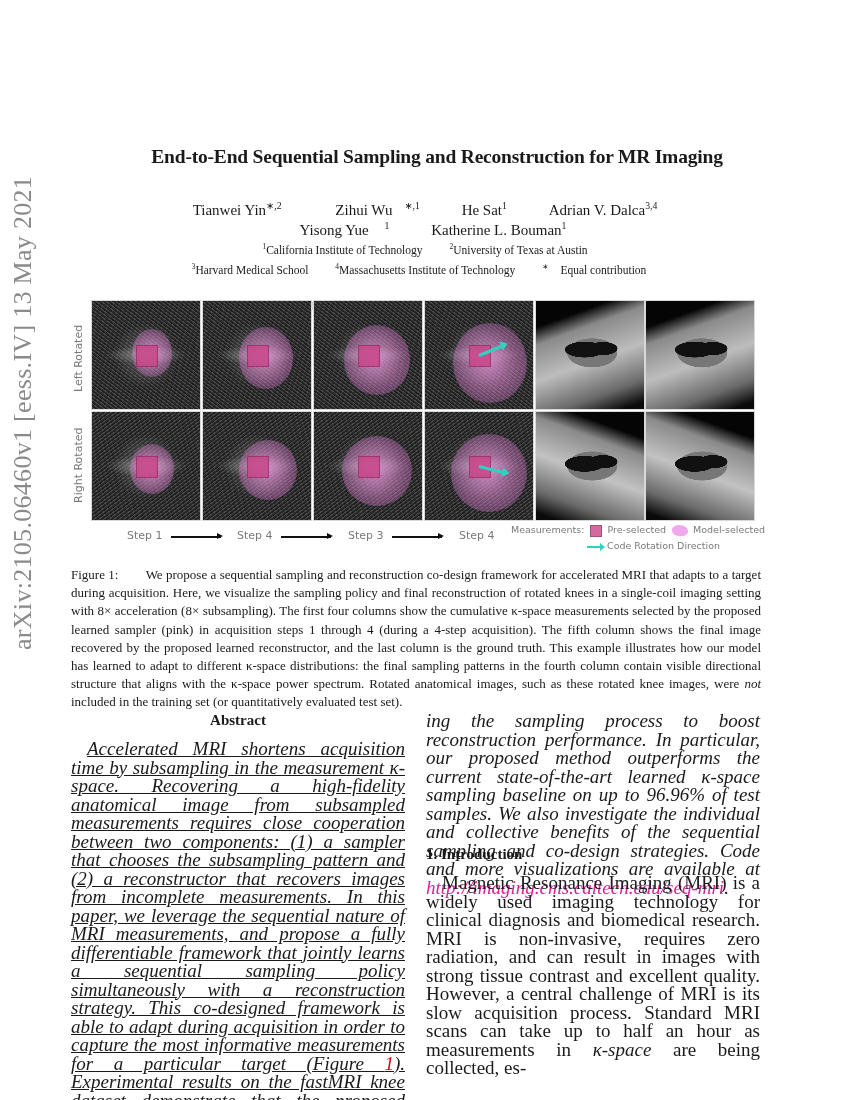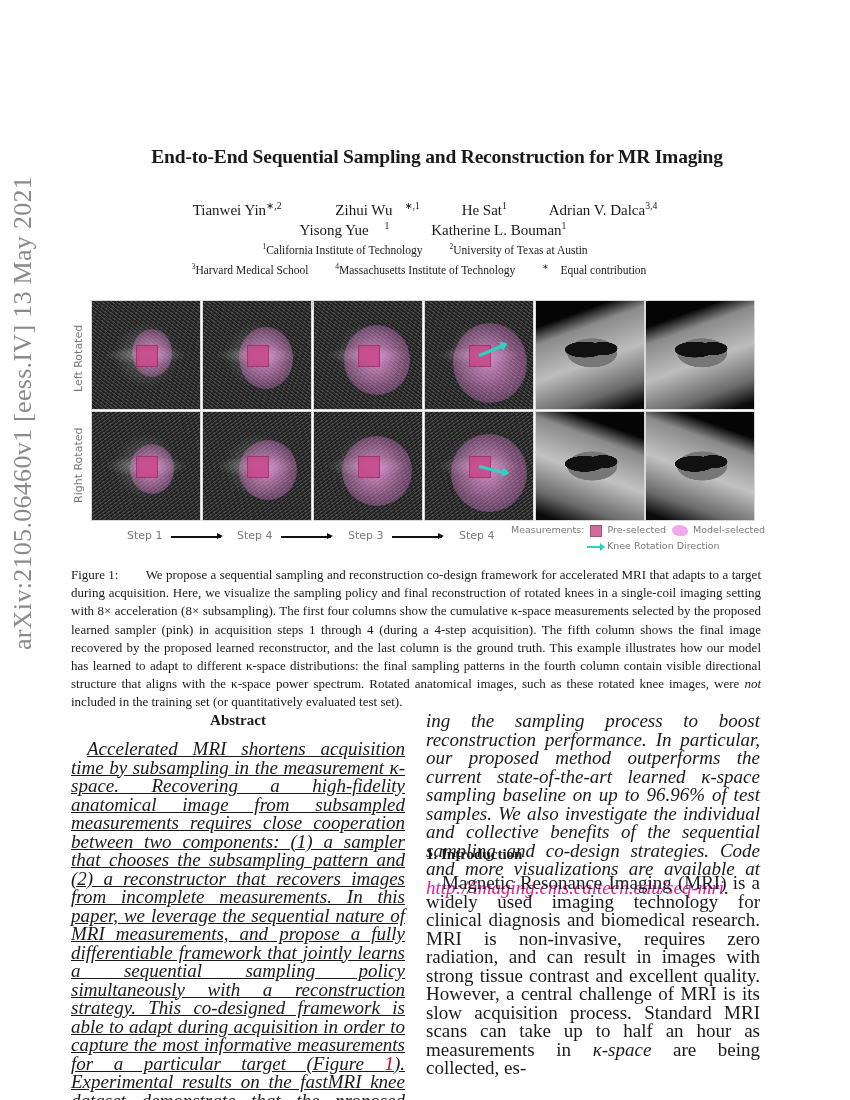--- a/index.html
+++ b/index.html
@@ -142,21 +142,21 @@
   <div class="step" style="left:237px;">Step 4</div>
   <div class="step-arrow" style="left:281px;"></div>
   <div class="step" style="left:348px;">Step 3</div>
   <div class="step-arrow" style="left:392px;"></div>
   <div class="step" style="left:459px;">Step 4</div>
 
   <div class="legend" style="left:511px; top:524px;">
     <span>Measurements:</span><span class="swatch-pre"></span><span>Pre-selected</span><span class="swatch-model"></span><span>Model-selected</span>
   </div>
   <div class="legend" style="left:587px; top:540px;">
-    <span class="legend-arrow"></span><span>Knee Rotation Direction</span>
+    <span class="legend-arrow"></span><span>Code Rotation Direction</span>
   </div>
 </div>
 
 <div class="caption">
   <span class="caption-label">Figure 1:</span>
   <span>We propose a sequential sampling and reconstruction co-design framework for accelerated MRI that adapts to a target during acquisition. Here, we visualize the sampling policy and final reconstruction of rotated knees in a single-coil imaging setting with 8× acceleration (8× subsampling). The first four columns show the cumulative κ-space measurements selected by the proposed learned sampler (pink) in acquisition steps 1 through 4 (during a 4-step acquisition). The fifth column shows the final image recovered by the proposed learned reconstructor, and the last column is the ground truth. This example illustrates how our model has learned to adapt to different κ-space distributions: the final sampling patterns in the fourth column contain visible directional structure that aligns with the κ-space power spectrum. Rotated anatomical images, such as these rotated knee images, were</span>
   <span class="italic">not</span>
   <span>included in the training set (or quantitatively evaluated test set).</span>
 </div>
 

